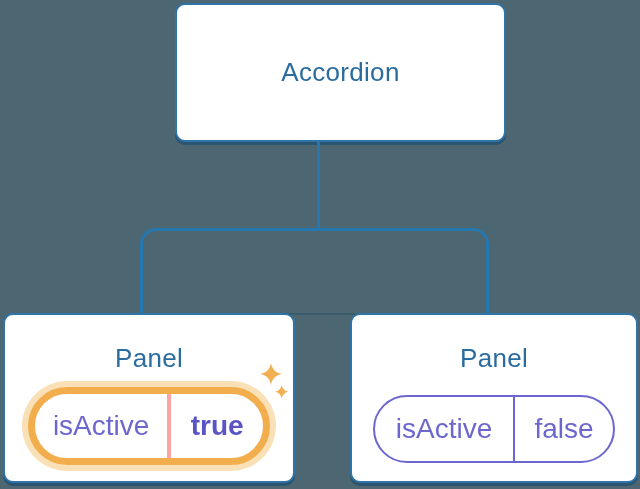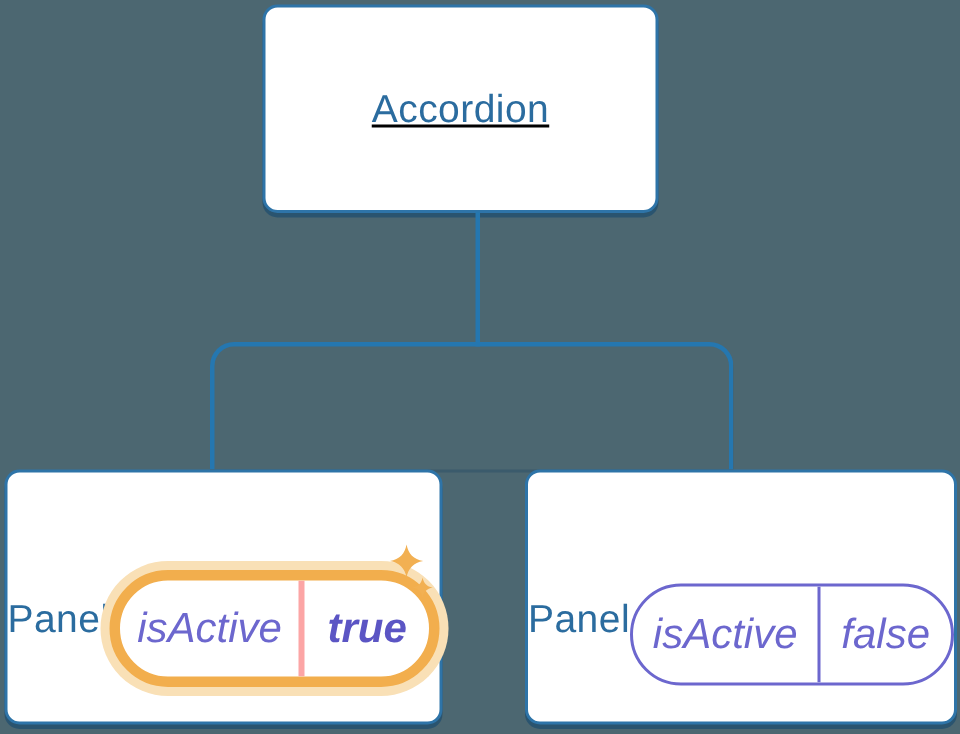--- a/index.html
+++ b/index.html
@@ -21,22 +21,22 @@
     box-shadow: 0 3px 0 0 rgba(24, 74, 110, 0.65);
   }
   .node-title {
     color: #2B6C9F;
     font-size: 26px;
     font-weight: 500;
     letter-spacing: 0.3px;
   }
 
   #accordion-node {
-    left: 175px; top: 3px; width: 264px; height: 139px;
-    display: flex; align-items: center; justify-content: center; text-decoration: underline;
+    left: 175px; top: 3px; width: 331px; height: 139px;
+    display: flex; align-items: center; justify-content: center;
   }
 
   
   #connector-stem {
     position: absolute;
     left: 317px; top: 141px;
     width: 3px; height: 90px;
     background: #2577B0;
   }
   #connector-bracket {
@@ -45,33 +45,32 @@
     width: 349px; height: 85px;
     border: 3px solid #2577B0;
     border-bottom: none;
     border-radius: 16px 16px 0 0;
     box-shadow: 0 2px 0 0 rgba(20, 64, 96, 0.30);
   }
 
   
   .panel-node {
     display: flex;
-    flex-direction: row;
+    flex-direction: column;
     align-items: center;
   }
   #panel-node-active  { left: 3px;   top: 313px; width: 292px; height: 170px; padding-top: 28px; }
   #panel-node-inactive{ left: 350px; top: 313px; width: 288px; height: 170px; padding-top: 28px; }
 
   
   .pill {
     display: flex;
     align-items: stretch;
     background: #ffffff;
     overflow: hidden;
-    font-style: italic;
   }
   .pill-cell {
     display: flex; align-items: center; justify-content: center;
     color: #6C67CE;
     font-size: 28px;
   }
 
   #pill-active {
     margin-top: 13px;
     width: 242px; height: 78px;

